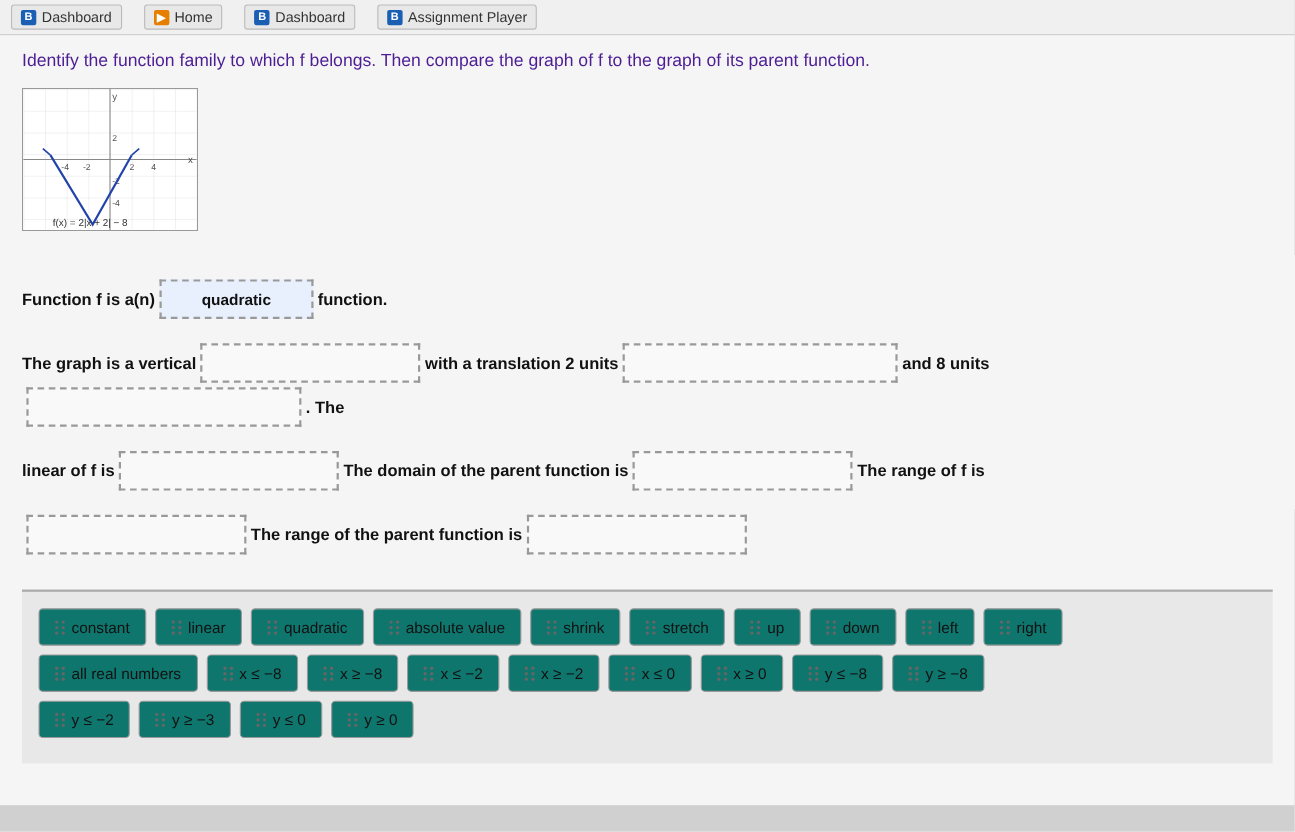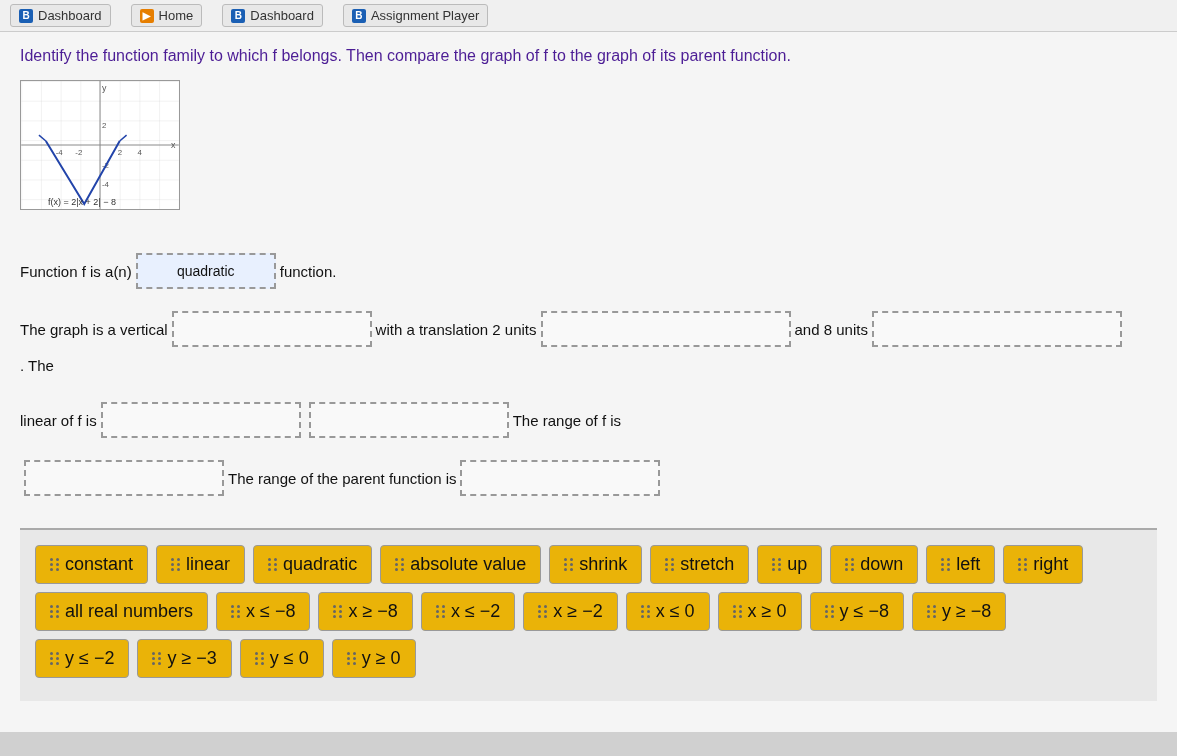--- a/index.html
+++ b/index.html
@@ -99,43 +99,44 @@
       margin: 18px 0;
       line-height: 2.2;
       font-size: 15px;
       display: flex;
       align-items: center;
       flex-wrap: wrap;
       gap: 0;
     }
     .sentence-row span {
       vertical-align: middle;
+      font-weight: bold;
     }
     .drag-tiles {
       margin-top: 30px;
       padding: 15px;
       background: #e8e8e8;
       border-top: 2px solid #aaa;
     }
     .tiles-row {
       display: flex;
       flex-wrap: wrap;
       gap: 8px;
       margin-bottom: 8px;
     }
     .tile {
       display: inline-flex;
       align-items: center;
       gap: 5px;
       padding: 8px 14px;
-      background: #eab308;
+      background: #0f766e;
       border: 1px solid #999;
       border-radius: 4px;
       cursor: grab;
-      font-size: 18px;
+      font-size: 14px;
       white-space: nowrap;
     }
     .tile .drag-dots {
       display: grid;
       grid-template-columns: repeat(2, 4px);
       gap: 2px;
     }
     .tile .drag-dots span {
       width: 3px;
       height: 3px;
@@ -227,20 +228,21 @@
     <span class="fill-blank xl"></span>
     <span>and 8 units</span>
     <span class="fill-blank xl"></span>
     <span>. The</span>
   </div>
 
   
   <div class="sentence-row">
     <span>linear of f is</span>
     <span class="fill-blank lg"></span>
+    <span>The domain of the parent function is</span>
     <span class="fill-blank lg"></span>
     <span>The range of f is</span>
   </div>
 
   
   <div class="sentence-row">
     <span class="fill-blank lg"></span>
     <span>The range of the parent function is</span>
     <span class="fill-blank lg"></span>
   </div>

